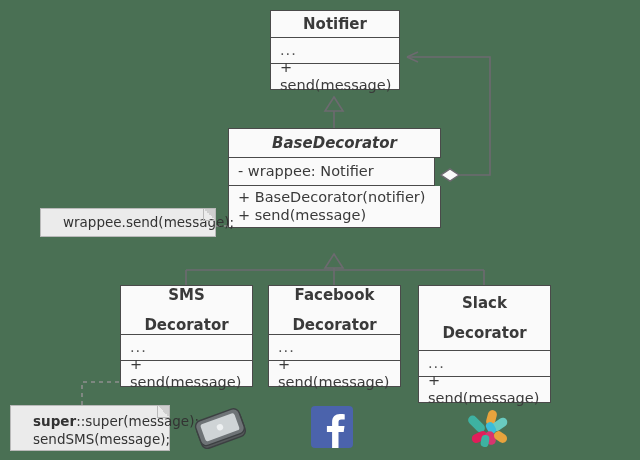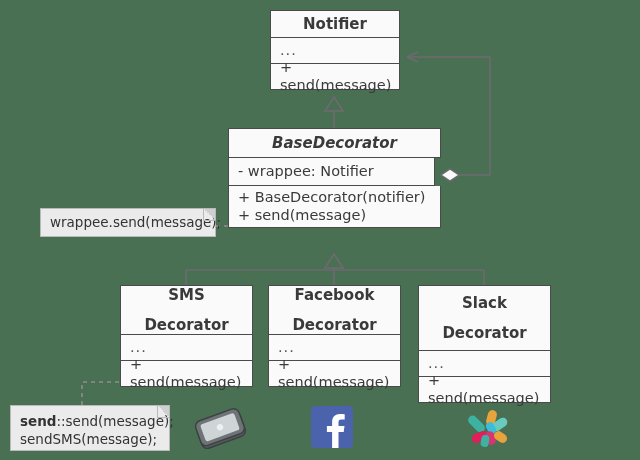--- a/index.html
+++ b/index.html
@@ -55,21 +55,21 @@
 
   
   .note{
     position:absolute;
     box-sizing:border-box;
     background:#ebebeb;
     border:1px solid #b9b9b9;
     color:#333;
     font-size:13.5px;
     line-height:1.35;
-    padding:6px 10px 6px 9px;
+    padding:6px 10px 6px 22px;
     z-index:4;
     box-shadow:0 0 0 0 rgba(0,0,0,0);
   }
   .note .fold{
     position:absolute;
     top:0;right:0;
     width:11px;height:11px;
     background:linear-gradient(225deg,#cfcfcf 0 50%,transparent 50%);
     border-left:1px solid #b9b9b9;
     border-bottom:1px solid #b9b9b9;
@@ -163,21 +163,21 @@
   </div>
 
   <div class="note" style="left:40px;top:208px;width:176px;height:29px;display:flex;align-items:center;">
     <span class="fold"></span>
     <span>wrappee.send(message);</span>
   </div>
 
   <div class="note" style="left:10px;top:405px;width:160px;height:46px;">
     <span class="fold"></span>
     <div>
-      <b>send</b><span>::send(message);</span>
+      <b>super</b><span>::super(message);</span>
     </div>
     <div>sendSMS(message);</div>
   </div>
 
   <div class="icon-wrap" style="left:190px;top:408px;width:62px;height:44px;">
     <svg width="62" height="44" viewBox="0 0 62 44" xmlns="http://www.w3.org/2000/svg">
       <g transform="rotate(-20 31 22)">
         <rect x="8" y="9" width="46" height="26" rx="6" ry="6" fill="#55595b" stroke="#3c4042" stroke-width="1.4"></rect>
         <rect x="8" y="6" width="46" height="26" rx="6" ry="6" fill="#6e7376" stroke="#3c4042" stroke-width="1.4"></rect>
         <rect x="13" y="10" width="36" height="18" rx="2.5" ry="2.5" fill="#cfd4d6"></rect>

